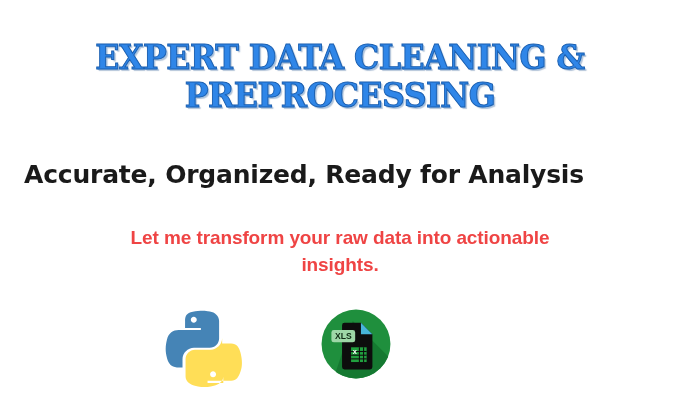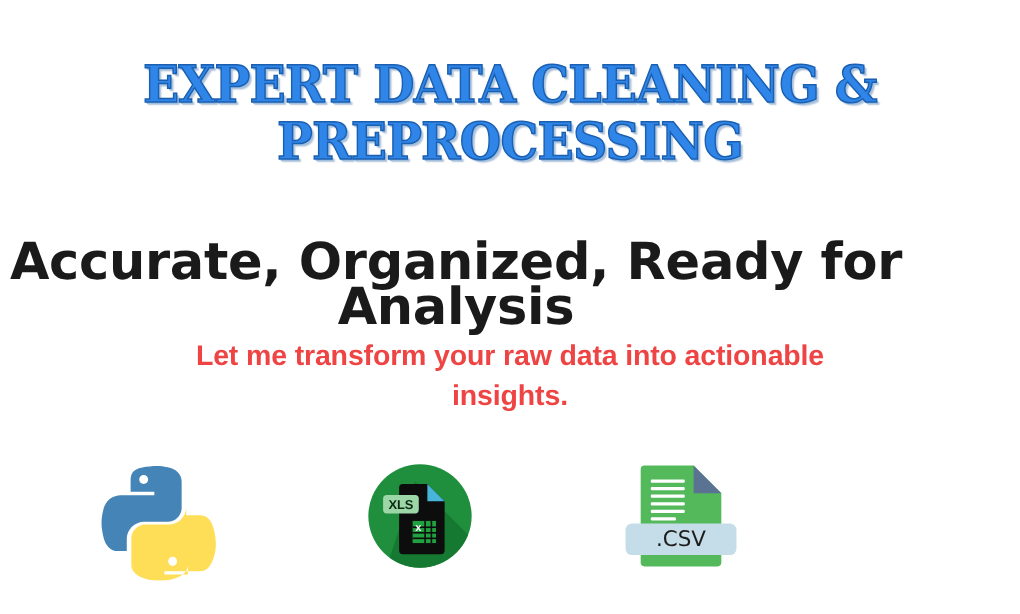--- a/index.html
+++ b/index.html
@@ -43,21 +43,21 @@
 
   
   .subtitle {
     position: absolute;
     top: 160px;
     left: 0;
     width: 608px;
     text-align: center;
     font-family: "DejaVu Sans", "Liberation Sans", sans-serif;
     font-weight: 600;
-    font-size: 34px;
+    font-size: 25px;
     line-height: 30px;
     color: #1a1a1a;
     letter-spacing: -0.2px;
   }
 
   
   .tagline {
     position: absolute;
     top: 224px;
     left: 90px;
@@ -74,21 +74,21 @@
   
   .icon-row {
     position: absolute;
     top: 298px;
     left: 0;
     width: 559px;
     height: 92px;
     display: flex;
     justify-content: center;
     align-items: center;
-    gap: 90px;
+    gap: 68px;
   }
   .icon-slot {
     width: 84px;
     height: 88px;
     position: relative;
     display: flex;
     align-items: center;
     justify-content: center;
   }
   .icon-slot svg { display: block; }
@@ -142,35 +142,15 @@
           <rect x="44" y="58.5" width="19" height="1.3" fill="#0d0d0d"></rect>
           <rect x="44" y="63" width="19" height="1.3" fill="#0d0d0d"></rect>
           <rect x="44" y="67.5" width="19" height="1.3" fill="#0d0d0d"></rect>
           <rect x="53.5" y="54" width="1.3" height="18" fill="#0d0d0d"></rect>
           <rect x="58.6" y="54" width="1.3" height="18" fill="#0d0d0d"></rect>
           <text x="48.6" y="62.5" text-anchor="middle" font-family="Liberation Sans, sans-serif" font-size="9" font-weight="bold" fill="#ffffff">x</text>
         </g>
       </svg>
     </div>
 
-    <div class="icon-slot">
-      <svg width="84" height="86" viewBox="0 0 100 100" aria-hidden="true">
-        <g>
-          <path fill="#53b95b" d="M18 10h42l22 22v55a3 3 0 0 1-3 3H21a3 3 0 0 1-3-3V13a3 3 0 0 1 3-3z"></path>
-          <polygon points="60,10 82,32 60,32" fill="#5b7392"></polygon>
-        </g>
-        <g fill="#ffffff">
-          <rect x="26" y="21" width="27" height="2.6" rx="1"></rect>
-          <rect x="26" y="27" width="27" height="2.6" rx="1"></rect>
-          <rect x="26" y="33" width="27" height="2.6" rx="1"></rect>
-          <rect x="26" y="39" width="27" height="2.6" rx="1"></rect>
-          <rect x="26" y="45" width="27" height="2.6" rx="1"></rect>
-          <rect x="26" y="51" width="20" height="2.6" rx="1"></rect>
-        </g>
-        <g>
-          <rect x="6" y="56" width="88" height="25" rx="5" fill="#c5dde8"></rect>
-          <text x="50" y="74" text-anchor="middle" font-family="DejaVu Sans, Liberation Sans, sans-serif" font-size="17" fill="#1c1c1c">.CSV</text>
-        </g>
-      </svg>
-    </div>
 
   </div>
 </div>
 
 </body></html>

